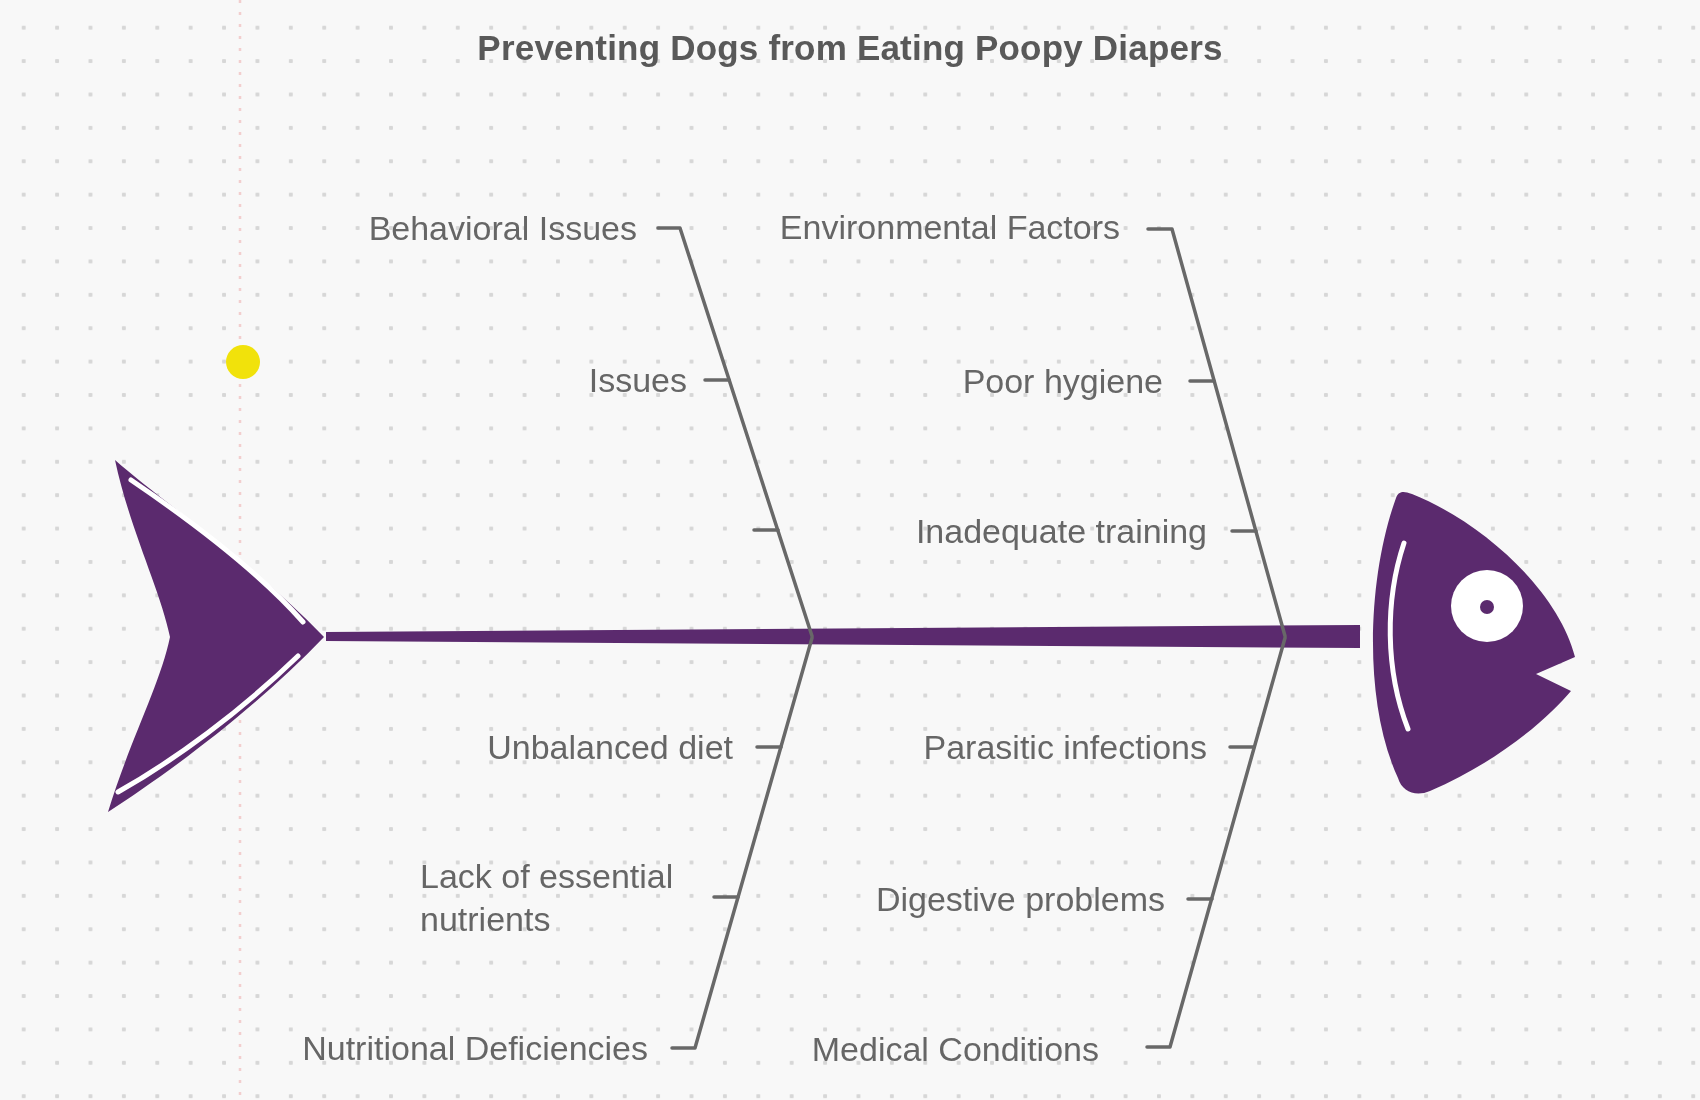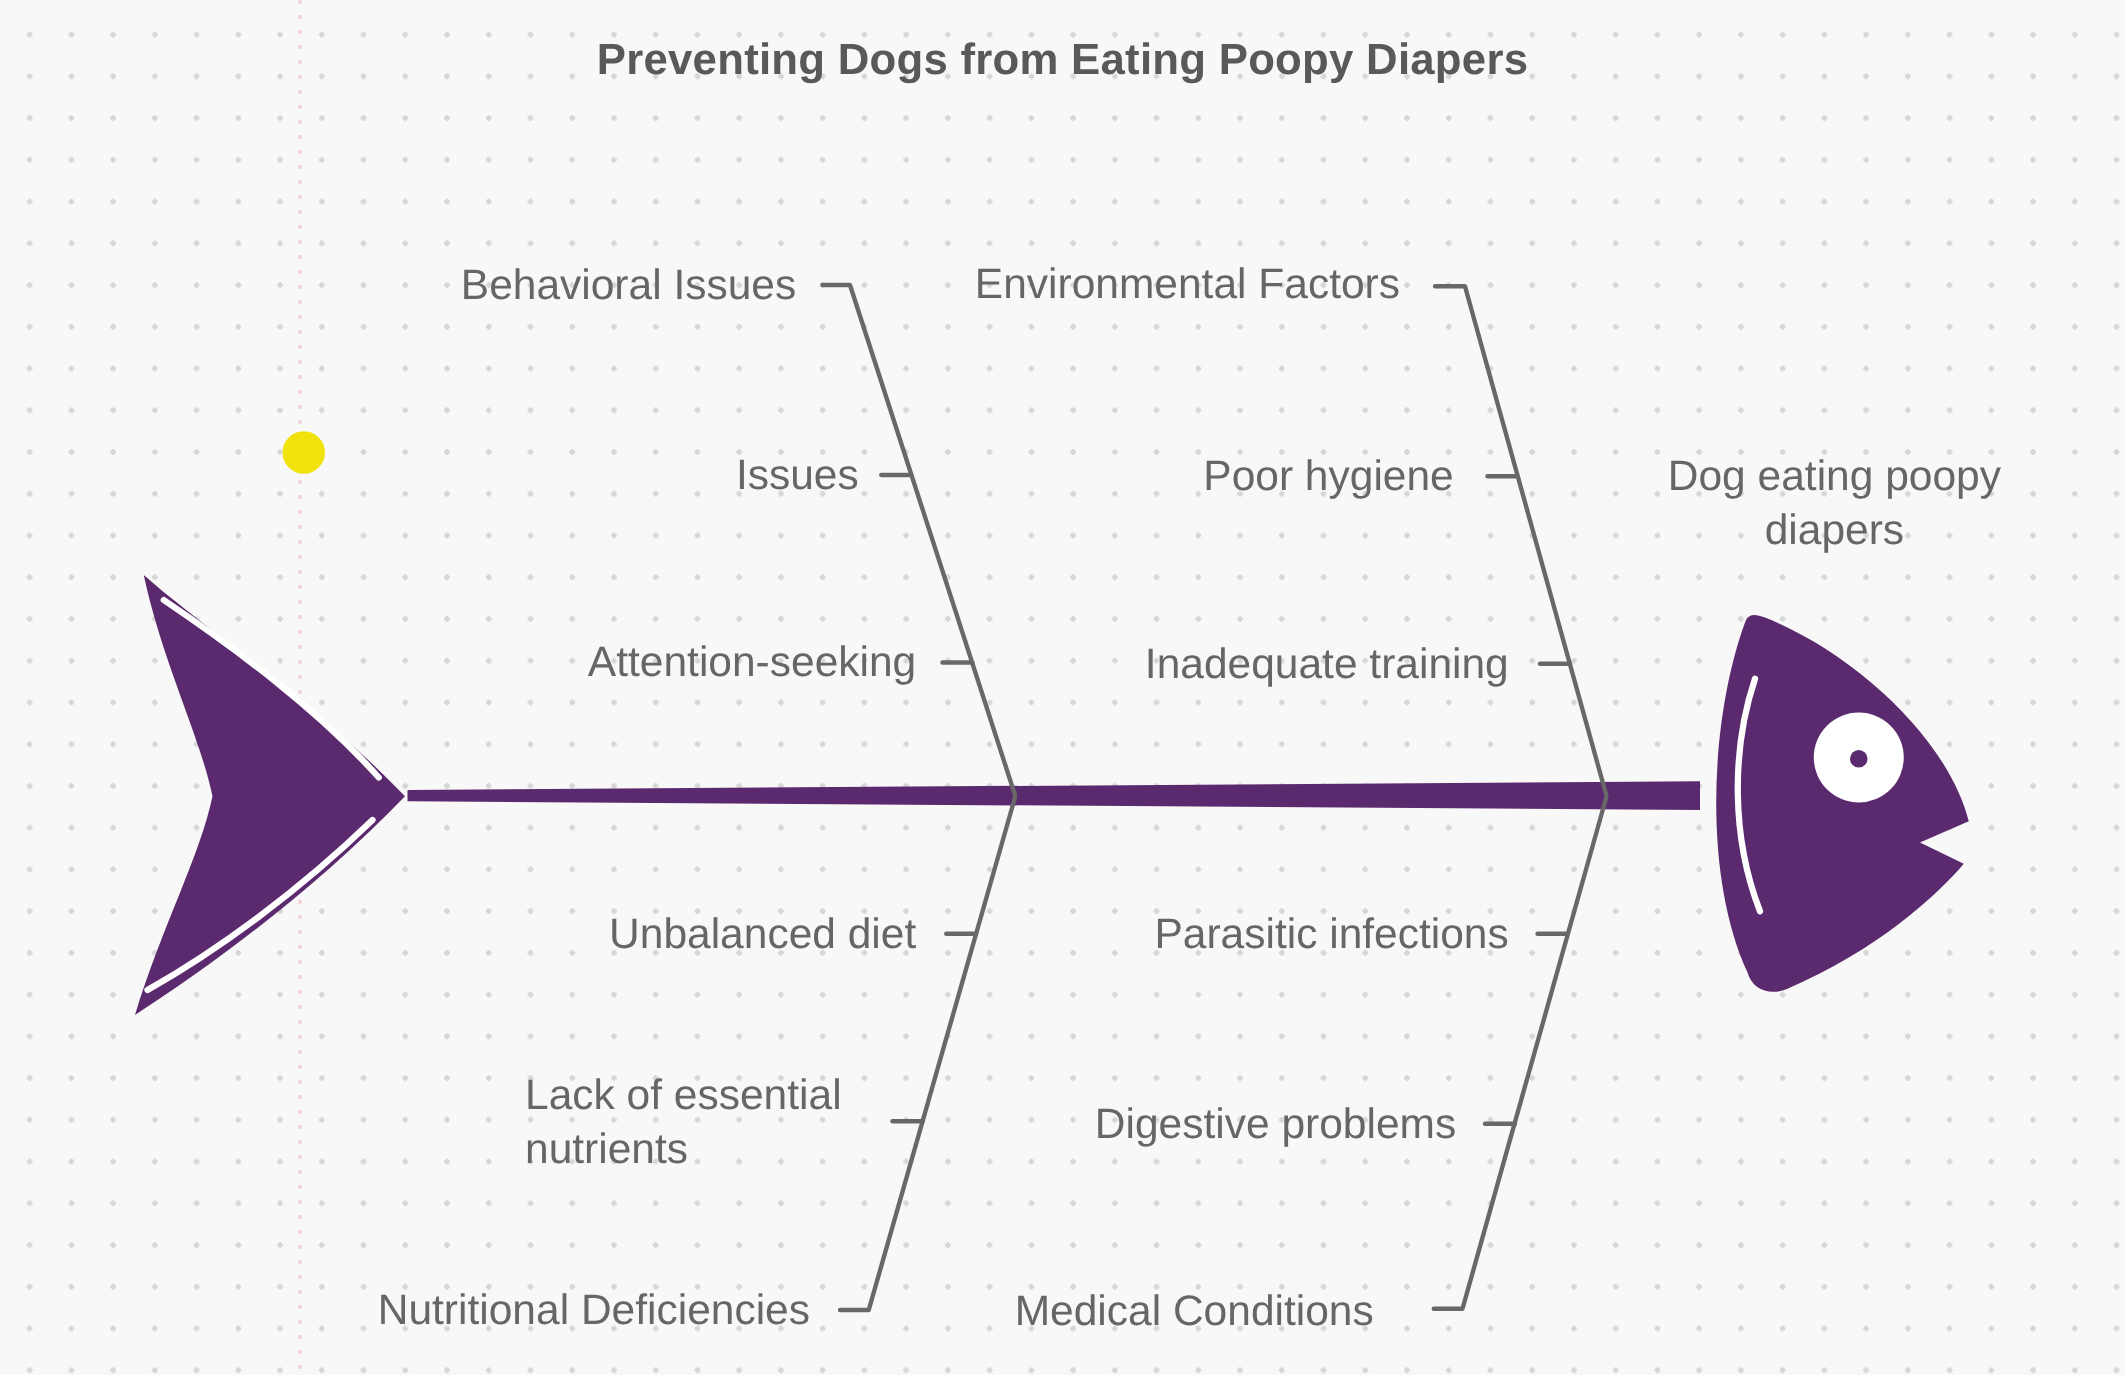--- a/index.html
+++ b/index.html
@@ -92,29 +92,27 @@
       <path d="M 1232,531 L 1256,531"></path>
 
       <path d="M 1285,638 L 1170,1047 L 1147,1047"></path>
       <path d="M 1230,747 L 1254,747"></path>
       <path d="M 1188,899 L 1212,899"></path>
     </g>
   </svg>
 
   <div class="title">Preventing Dogs from Eating Poopy Diapers</div>
 
-  <div class="effect-label">Dog eating poopy diapers</div>
 
   <div class="lbl" style="right:1063px;top:207px;">Behavioral Issues</div>
   <div class="lbl" style="right:1052px;top:1027px;">Nutritional Deficiencies</div>
   <div class="lbl" style="right:580px;top:206px;">Environmental Factors</div>
   <div class="lbl" style="right:601px;top:1028px;">Medical Conditions</div>
 
   <div class="lbl" style="right:1013px;top:359px;">Issues</div>
-  <div class="lbl" style="right:967px;top:509px;">Attention-seeking</div>
   <div class="lbl" style="right:537px;top:360px;">Poor hygiene</div>
   <div class="lbl" style="right:493px;top:510px;margin-left:24px;">Inadequate training</div>
   <div class="lbl" style="right:967px;top:726px;">Unbalanced diet</div>
   <div class="lbl wrap" style="right:1010px;top:855px;width:270px;">Lack of essential nutrients</div>
   <div class="lbl" style="right:493px;top:726px;">Parasitic infections</div>
   <div class="lbl" style="right:535px;top:878px;">Digestive problems</div>
 
 </div>
 
 </body></html>

